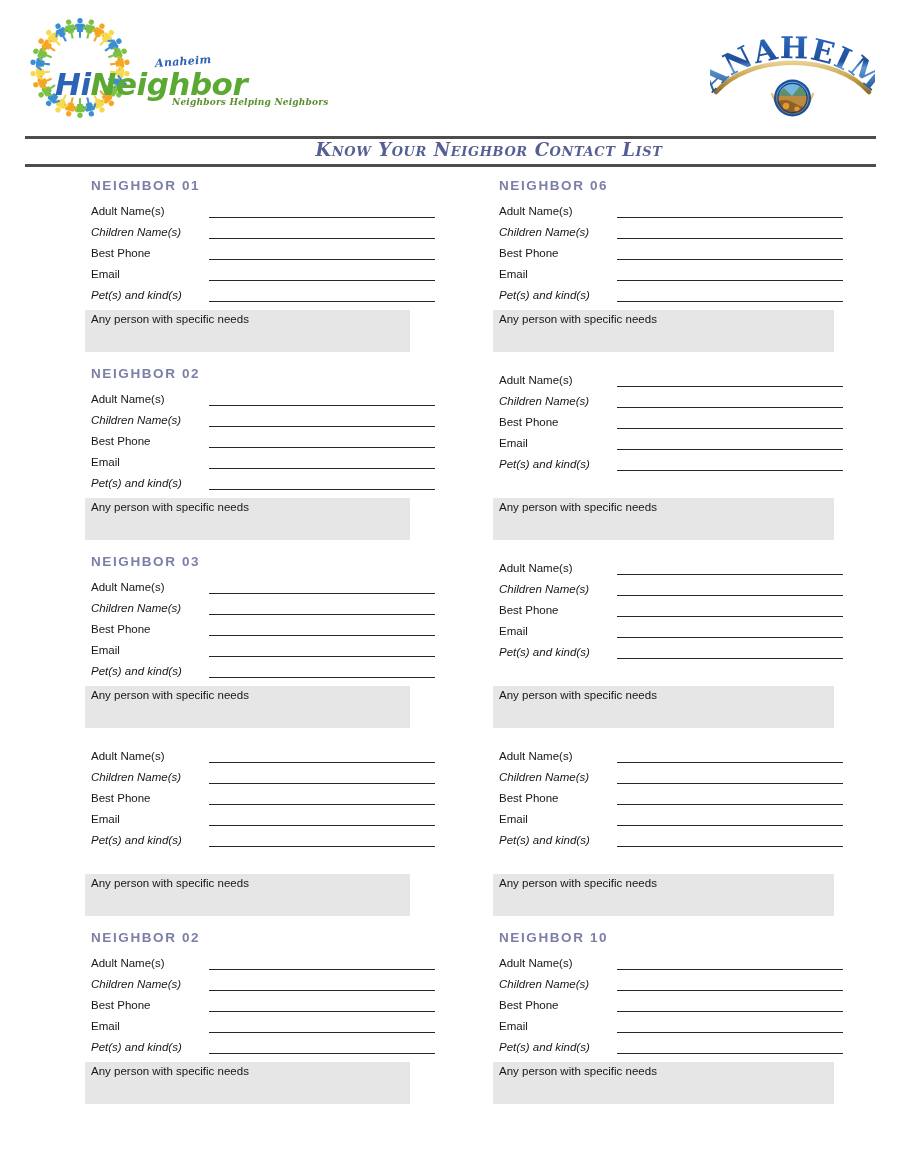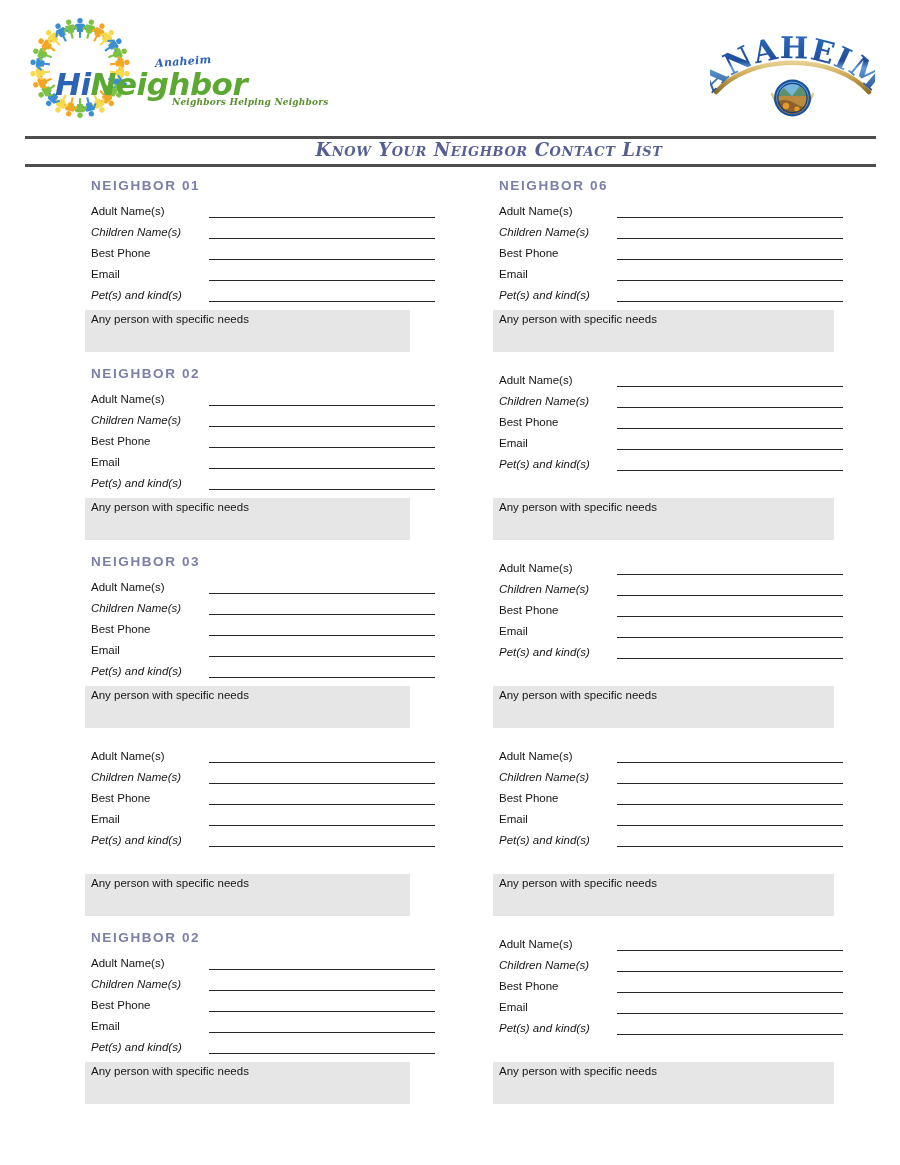--- a/index.html
+++ b/index.html
@@ -657,20 +657,21 @@
           <div class="nb-row">
             <span class="nb-label w-b">Pet(s) and kind(s)</span>
             <span class="nb-line"></span>
           </div>
         </div>
         <div class="nb-needs" style="top: 130px;">
           <div class="nb-needs-text">Any person with specific needs</div>
         </div>
       </div>
       <div class="nb-block">
+        <div class="nb-title">NEIGHBOR  10</div>
         <div class="nb-rows">
           <div class="nb-row">
             <span class="nb-label w-a">Adult Name(s)</span>
             <span class="nb-line"></span>
           </div>
           <div class="nb-row">
             <span class="nb-label w-b">Children Name(s)</span>
             <span class="nb-line"></span>
           </div>
           <div class="nb-row">

